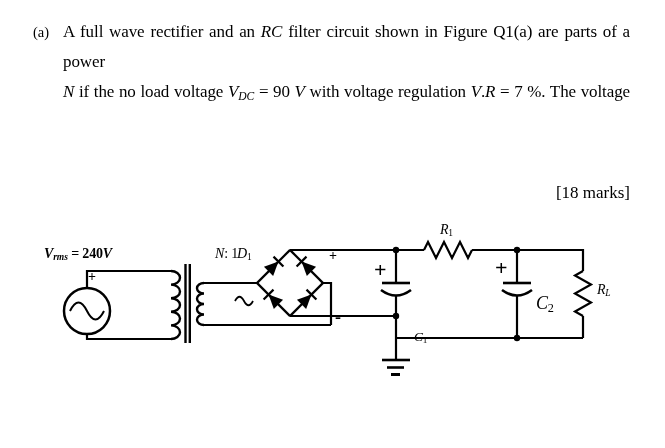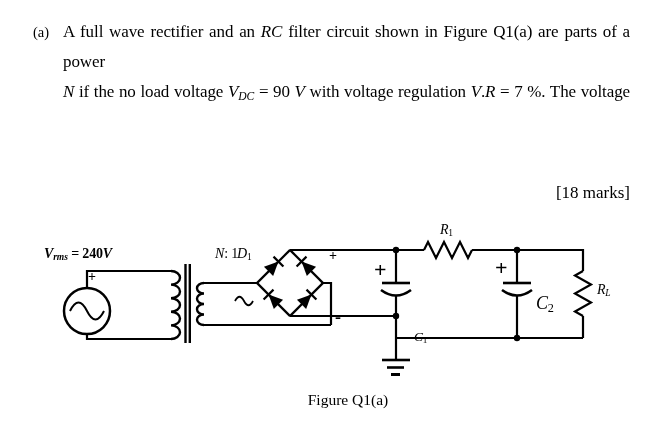--- a/index.html
+++ b/index.html
@@ -138,14 +138,13 @@
     <div class="flabel l-c1"><i>C</i><sub>1</sub></div>
     <div class="flabel l-c2"><i>C</i><sub>2</sub></div>
     <div class="flabel l-rl"><i>R</i><sub><i>L</i></sub></div>
     <div class="flabel l-plus-src">+</div>
     <div class="flabel l-plus-bridge">+</div>
     <div class="flabel l-plus-c1">+</div>
     <div class="flabel l-plus-c2">+</div>
     <div class="flabel l-minus">-</div>
   </div>
 
-  <div class="caption">Figure Q1(a)</div>
 </div>
 
 </body></html>

